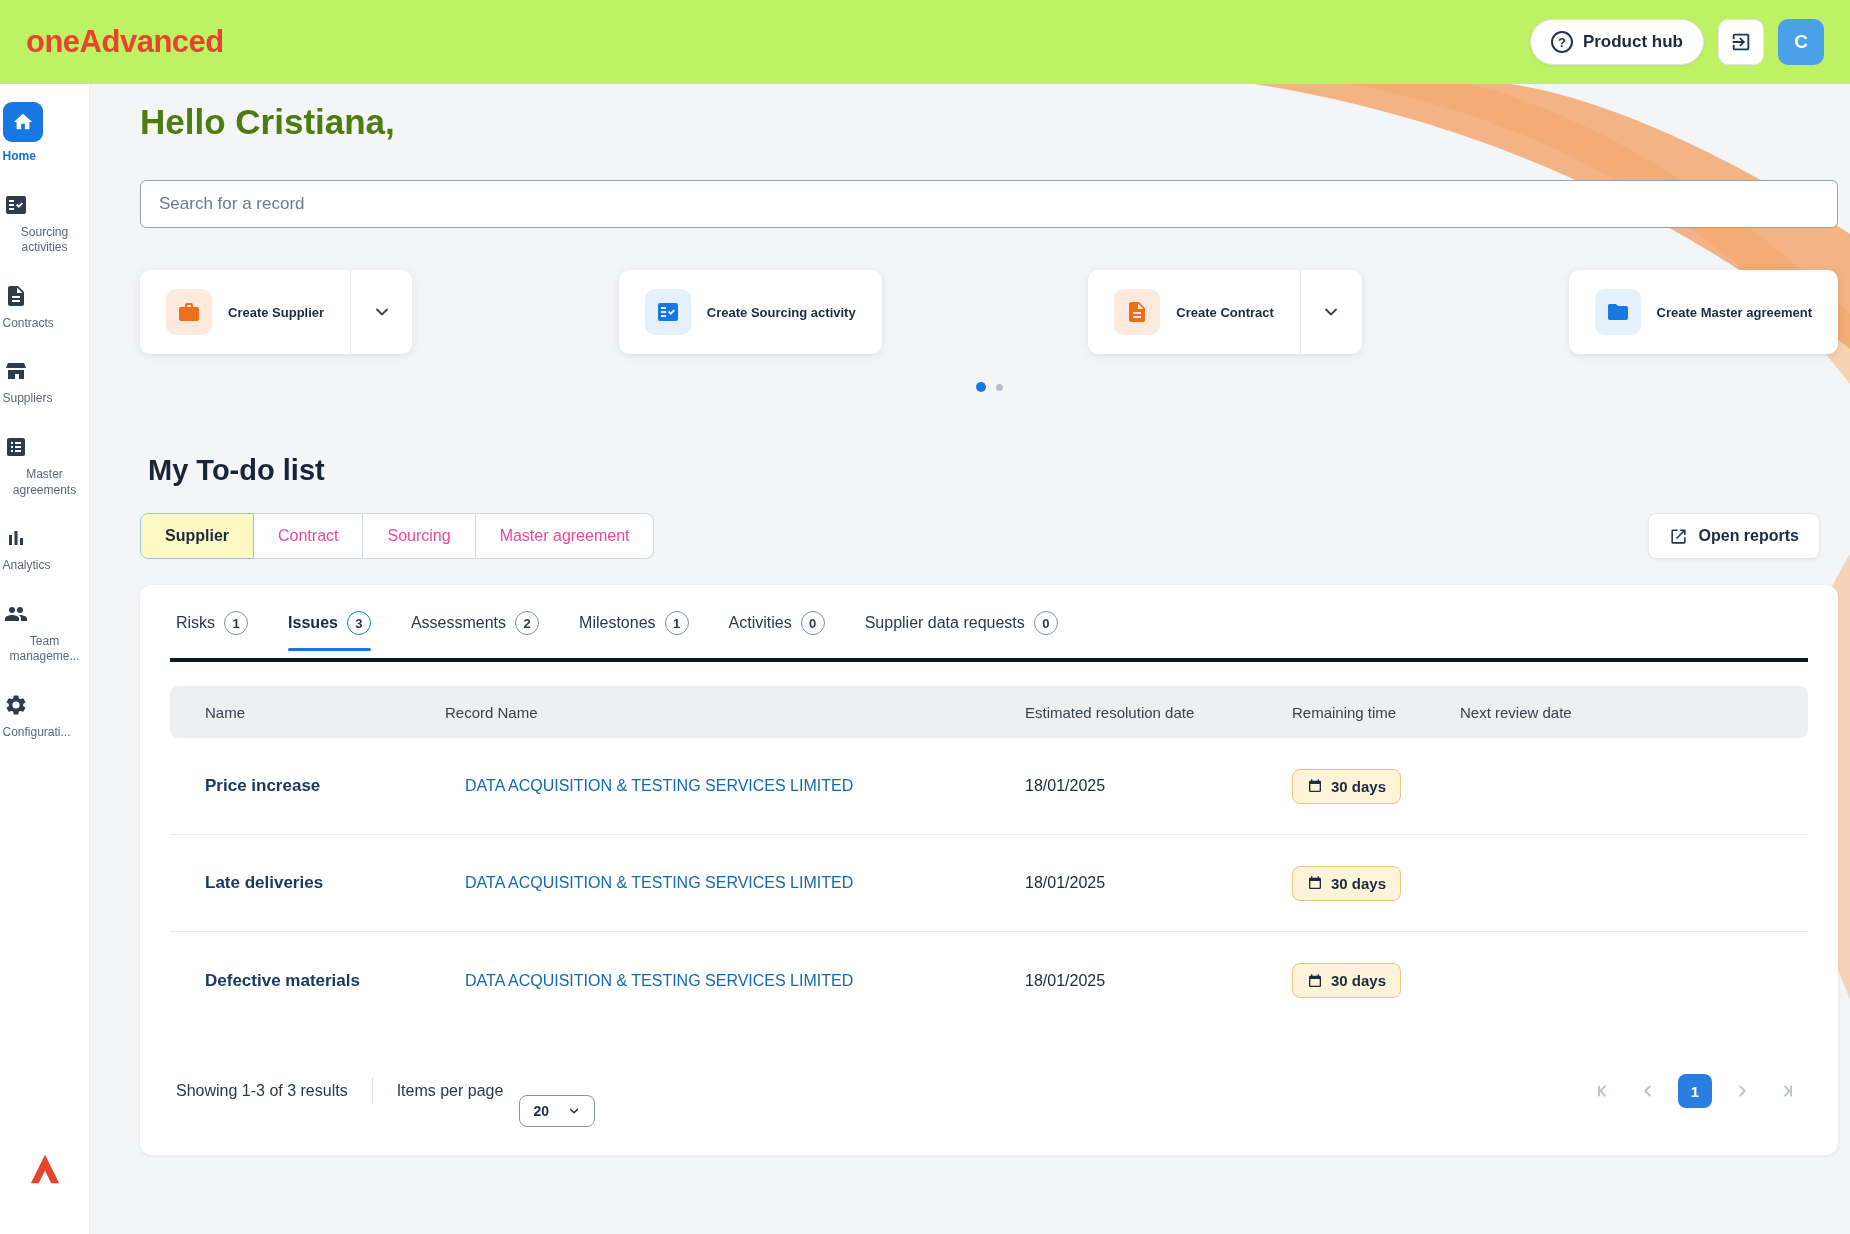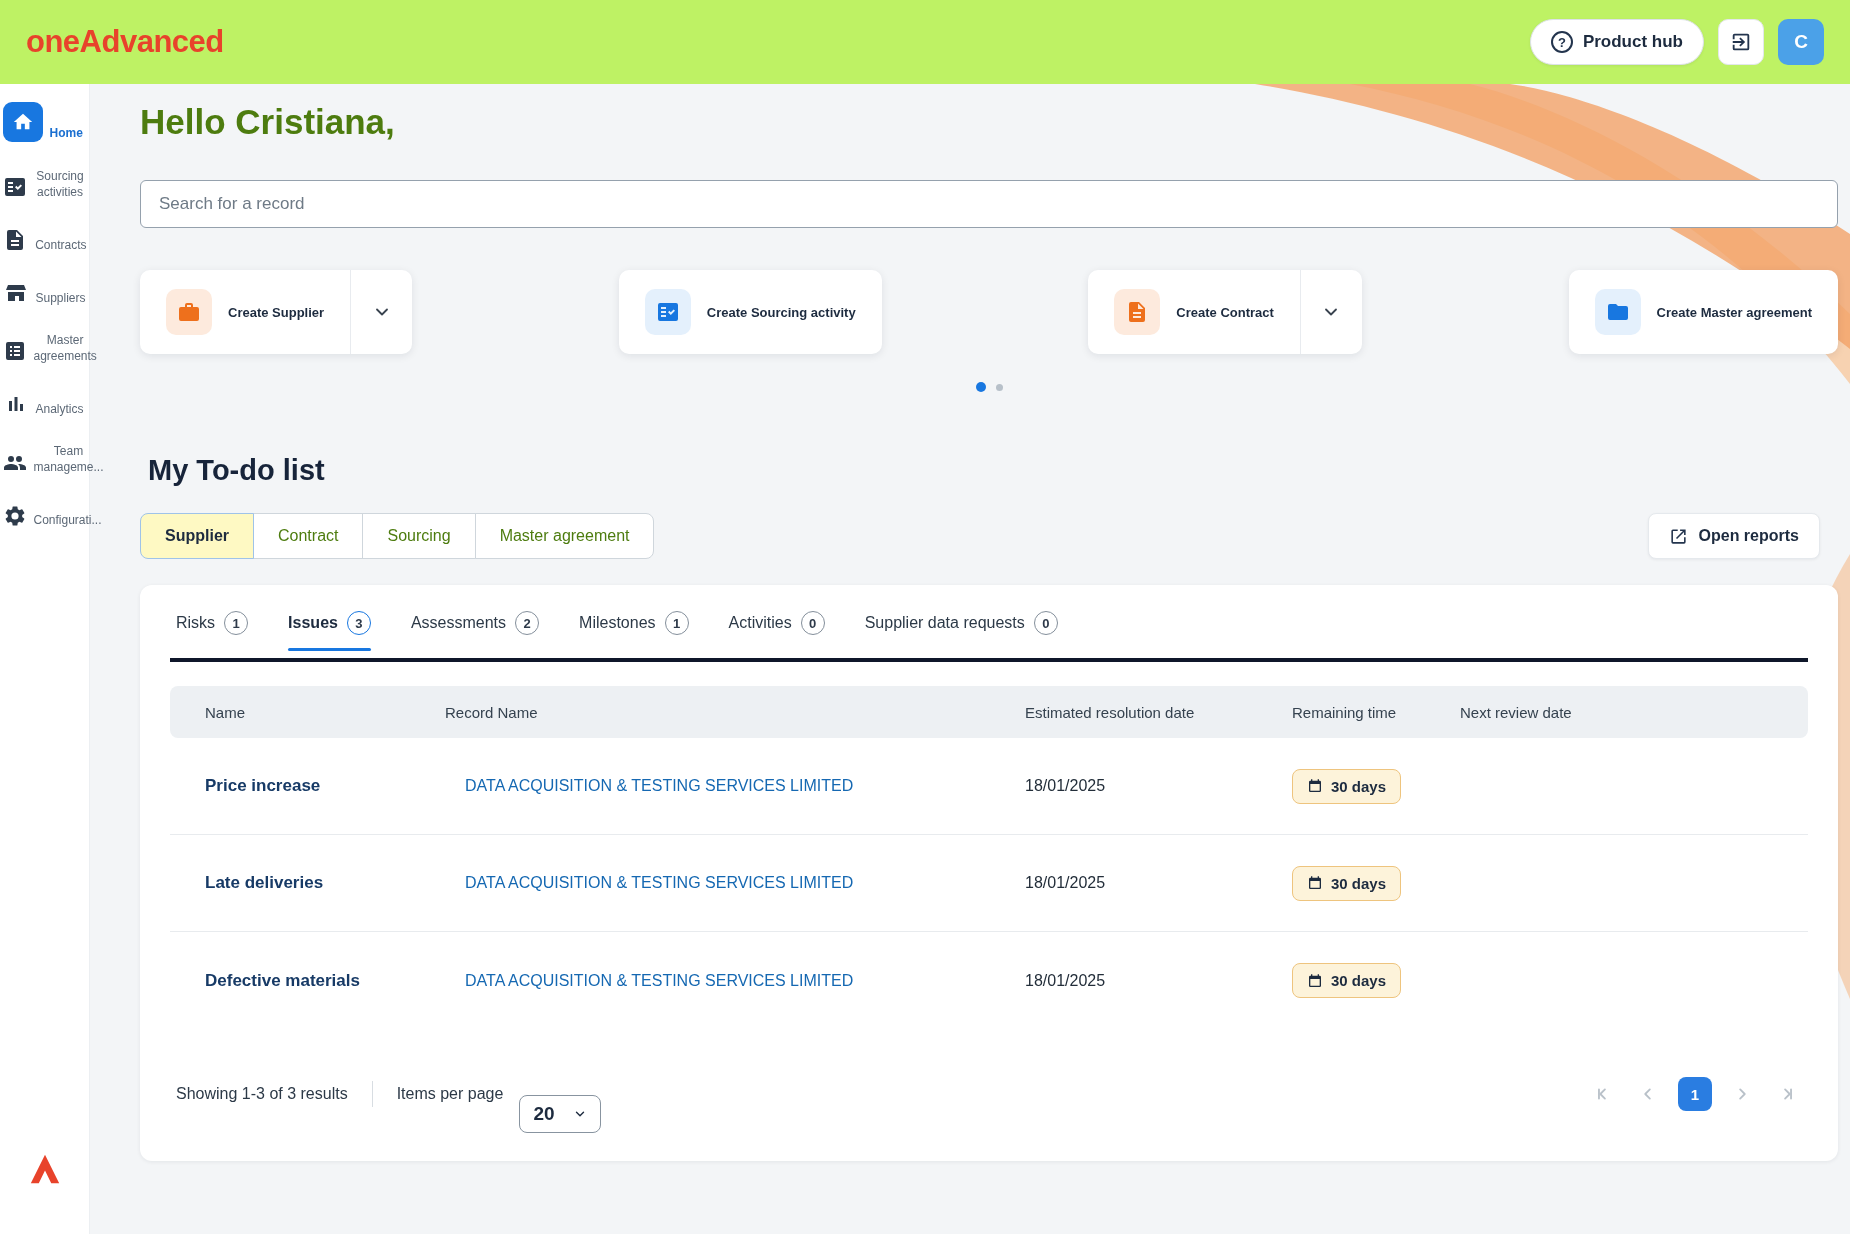--- a/index.html
+++ b/index.html
@@ -18,21 +18,21 @@
                  display:flex; align-items:center; justify-content:center; font-size:13px; font-weight:700; color:#23344d; }
   .icon-btn { width:46px; height:46px; border:1px solid #e3e7eb; border-radius:10px; background:#fff;
               display:flex; align-items:center; justify-content:center; color:#23344d; cursor:pointer; }
   .avatar { width:46px; height:46px; border-radius:10px; background:#4ba1e8; color:#fff;
             display:flex; align-items:center; justify-content:center; font-size:19px; font-weight:700; cursor:pointer; }
 
   
   .sidebar { position:absolute; top:84px; left:0; bottom:0; width:90px; background:#fff;
              border-right:1px solid #eceff2; display:flex; flex-direction:column; align-items:center;
              padding-top:18px; gap:27px; z-index:5; }
-  .side-item { display:flex; flex-direction:row; align-items:flex-end; gap:7px; width:84px; cursor:pointer; }
+  .side-item { display:flex; flex-direction:column; align-items:flex-start; gap:7px; width:84px; cursor:pointer; }
   .side-item .ic { width:26px; height:26px; color:#2e3b4b; display:flex; align-items:center; justify-content:center; }
   .side-item .ic svg { width:24px; height:24px; fill:currentColor; }
   .side-item .lbl { font-size:12px; color:#5c6876; text-align:center; line-height:1.3; }
   .side-item.active .tile { width:40px; height:40px; background:#1877e0; border-radius:9px;
                             display:flex; align-items:center; justify-content:center; color:#fff; }
   .side-item.active .tile svg { width:22px; height:22px; fill:#fff; }
   .side-item.active .lbl { color:#1a6fd0; font-weight:600; }
   .side-logo { margin-top:auto; margin-bottom:44px; }
 
   
@@ -63,21 +63,21 @@
 
   .dots { display:flex; gap:10px; justify-content:center; align-items:center; margin:28px 0 0 50px; width:1698px; }
   .dot { width:7px; height:7px; border-radius:50%; background:#b7c0c9; cursor:pointer; }
   .dot.active { width:10px; height:10px; background:#1877e0; }
 
   .todo-title { margin:62px 0 0 58px; font-size:29px; font-weight:700; color:#17243a; }
 
   .todo-bar { display:flex; justify-content:space-between; align-items:center; margin:26px 30px 0 50px; }
   .seg-group { display:flex; }
   .seg { height:46px; padding:0 24px; background:#fff; border:1px solid #cfd6dc; font-size:16px;
-         color:#4d7c0f; display:flex; align-items:center; margin-left:-1px; cursor:pointer; position:relative; }
+         color:#ec4899; display:flex; align-items:center; margin-left:-1px; cursor:pointer; position:relative; }
   .seg:first-child { border-radius:8px 0 0 8px; margin-left:0; }
   .seg:last-child { border-radius:0 8px 8px 0; }
   .seg.active { background:#fef9c3; border-color:#9fc3e8; color:#1d2b3f; font-weight:600; z-index:1; }
   .open-reports { display:flex; align-items:center; gap:11px; background:#fff; border:1px solid #e5e9ed;
                   border-radius:8px; height:46px; padding:0 20px; font-size:16px; font-weight:600;
                   color:#1d2b3f; box-shadow:0 1px 3px rgba(16,24,40,.06); cursor:pointer; }
   .open-reports svg { width:19px; height:19px; fill:#23344d; }
 
   .panel { margin:26px 0 0 50px; width:1698px; background:#fff; border-radius:12px;
            box-shadow:0 1px 4px rgba(16,24,40,.07); padding:8px 30px 22px; }
@@ -102,21 +102,21 @@
   .cell-record { font-size:16px; font-weight:500; color:#1568b2; cursor:pointer; padding-right:30px;margin-left:20px; }
   .cell-date { font-size:16px; color:#232e3a; }
   .badge { display:inline-flex; align-items:center; gap:8px; background:#fdf3da; border:1px solid #eec47e;
            border-radius:8px; padding:8px 14px; font-size:15px; font-weight:700; color:#1d2b3f; width:max-content; }
   .badge svg { width:16px; height:16px; fill:#1d2b3f; }
 
   .tfoot { display:flex; justify-content:space-between; align-items:center; padding:26px 8px 6px 6px; }
   .tfoot-left { display:flex; align-items:center; font-size:16px; color:#2c3947; }
   .vdiv { width:1px; height:26px; background:#d8dde2; margin:0 24px; }
   .ipp-select { display:flex; align-items:center; gap:18px; border:1.5px solid #8894a0; border-radius:8px;
-                padding:7px 13px; margin-left:16px; font-weight:700; font-size:19px; color:#1d2b3f; cursor:pointer;margin-top:40px; }
+                padding:7px 13px; margin-left:16px; font-weight:700; font-size:14px; color:#1d2b3f; cursor:pointer;margin-top:40px; }
   .ipp-select svg { width:14px; height:14px; }
   .pager { display:flex; align-items:center; gap:16px; }
   .pg-btn { color:#b9c1c9; width:28px; height:28px; display:flex; align-items:center; justify-content:center; cursor:pointer; }
   .pg-btn svg { width:22px; height:22px; stroke:currentColor; fill:none; stroke-width:2; stroke-linecap:round; stroke-linejoin:round; }
   .pg-page { width:34px; height:34px; border-radius:8px; background:#2a7de1; color:#fff; font-size:15px;
              font-weight:600; display:flex; align-items:center; justify-content:center; cursor:pointer; }
 </style>
 </head>
 <body>
 

